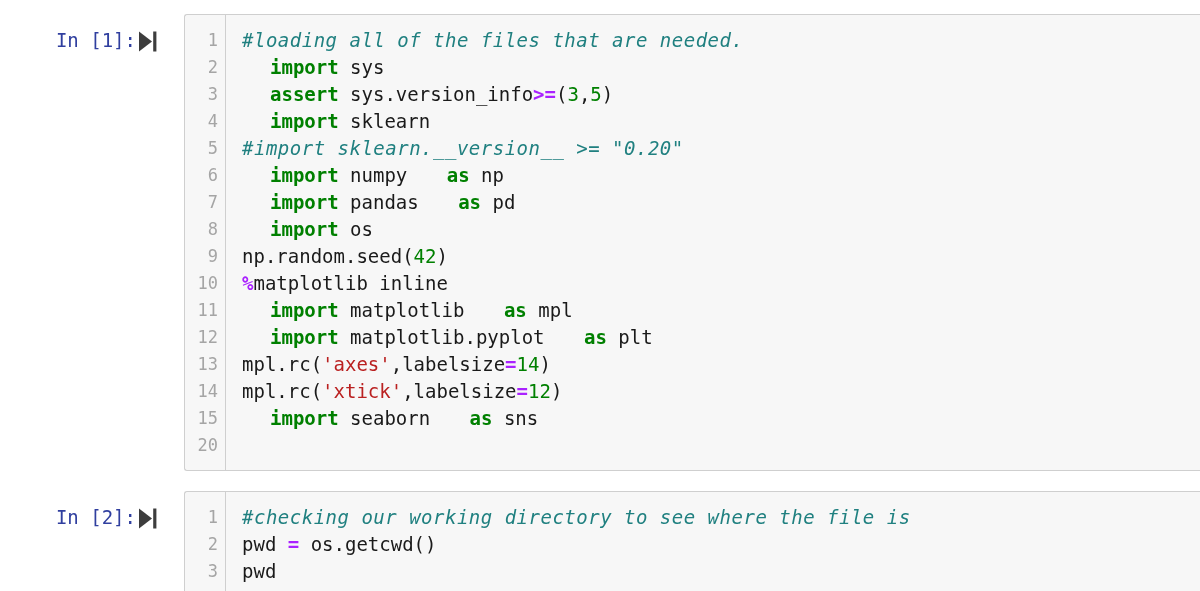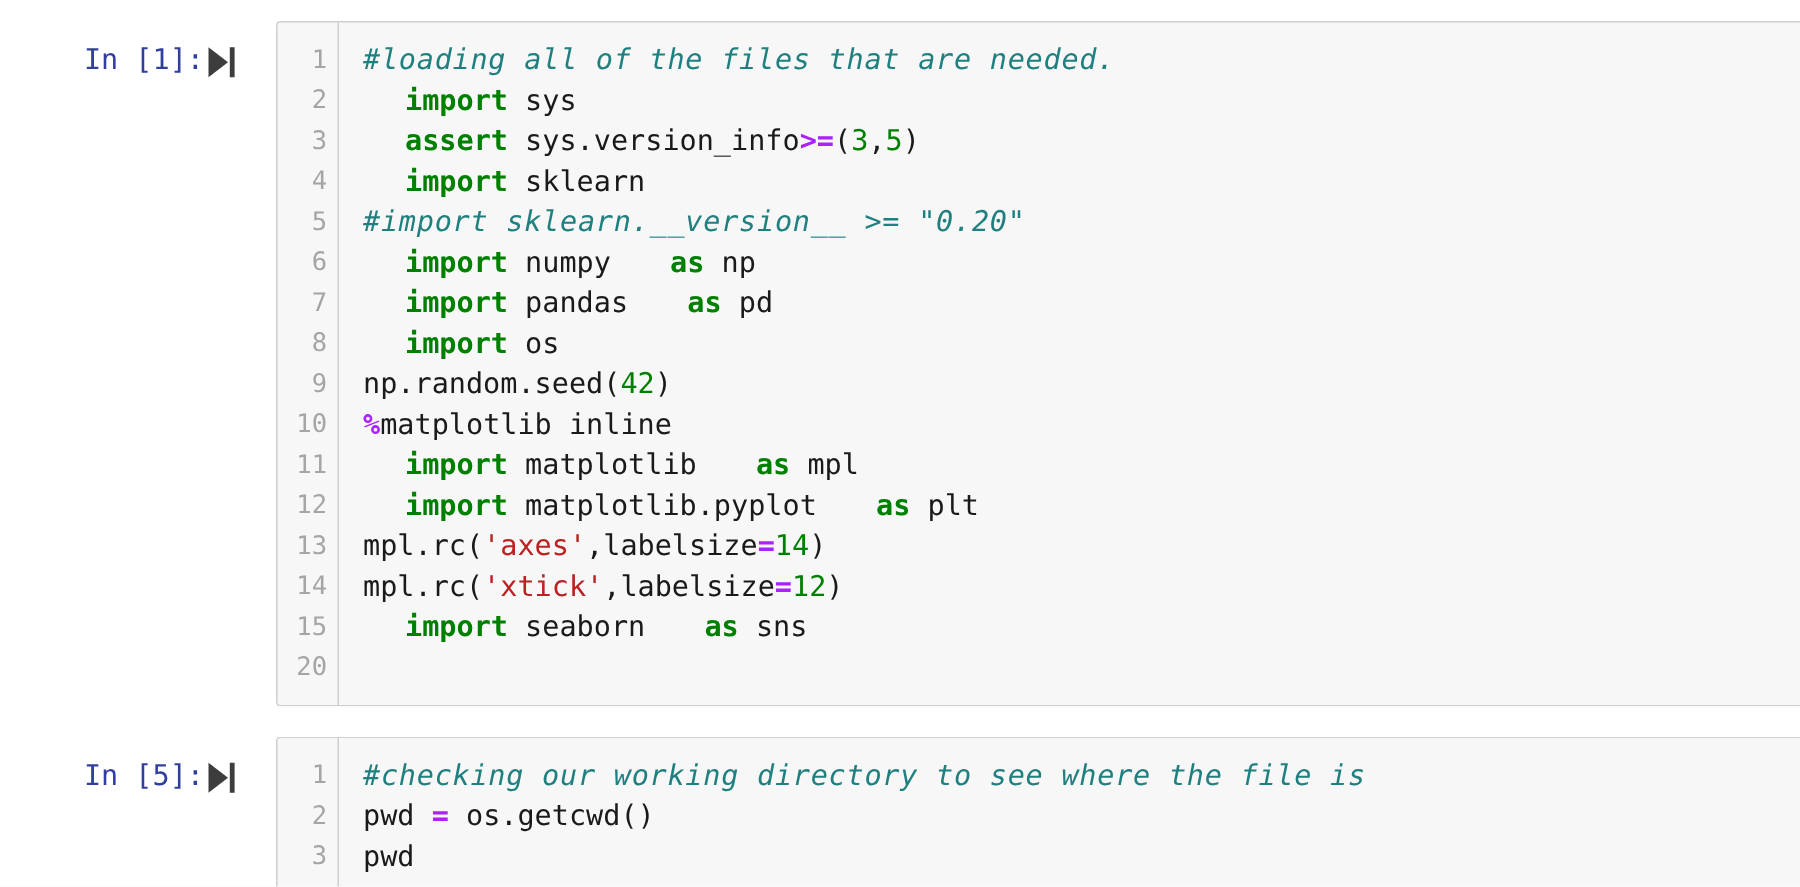--- a/index.html
+++ b/index.html
@@ -93,21 +93,21 @@
           <div class="code-line"><span class="tok-keyword">import</span><span class="tok-plain"> matplotlib.pyplot </span><span class="tok-keyword">as</span><span class="tok-plain"> plt</span></div>
           <div class="code-line"><span class="tok-plain">mpl.rc(</span><span class="tok-string">'axes'</span><span class="tok-plain">,labelsize</span><span class="tok-operator">=</span><span class="tok-number">14</span><span class="tok-plain">)</span></div>
           <div class="code-line"><span class="tok-plain">mpl.rc(</span><span class="tok-string">'xtick'</span><span class="tok-plain">,labelsize</span><span class="tok-operator">=</span><span class="tok-number">12</span><span class="tok-plain">)</span></div>
           <div class="code-line"><span class="tok-keyword">import</span><span class="tok-plain"> seaborn </span><span class="tok-keyword">as</span><span class="tok-plain"> sns</span></div>
         </div>
     </div>
   </div>
 
   <div class="cell-row">
     <div class="prompt-col">
-      <span class="prompt">In [5]:</span>
+      <span class="prompt">In [2]:</span>
       <span class="run-icon">
         <svg width="19" height="21" viewBox="0 0 19 21" aria-hidden="true">
           <path d="M1 0.5 L14 10.5 L1 20.5 Z" fill="var(--run-icon-color, #3d3d3d)"></path>
           <rect x="15.2" y="0.5" width="3.2" height="20" fill="var(--run-icon-color, #3d3d3d)"></rect>
         </svg>
       </span>
     </div>
     <div class="cell-box">
       <div class="gutter">
           <div class="line-num">1</div>

